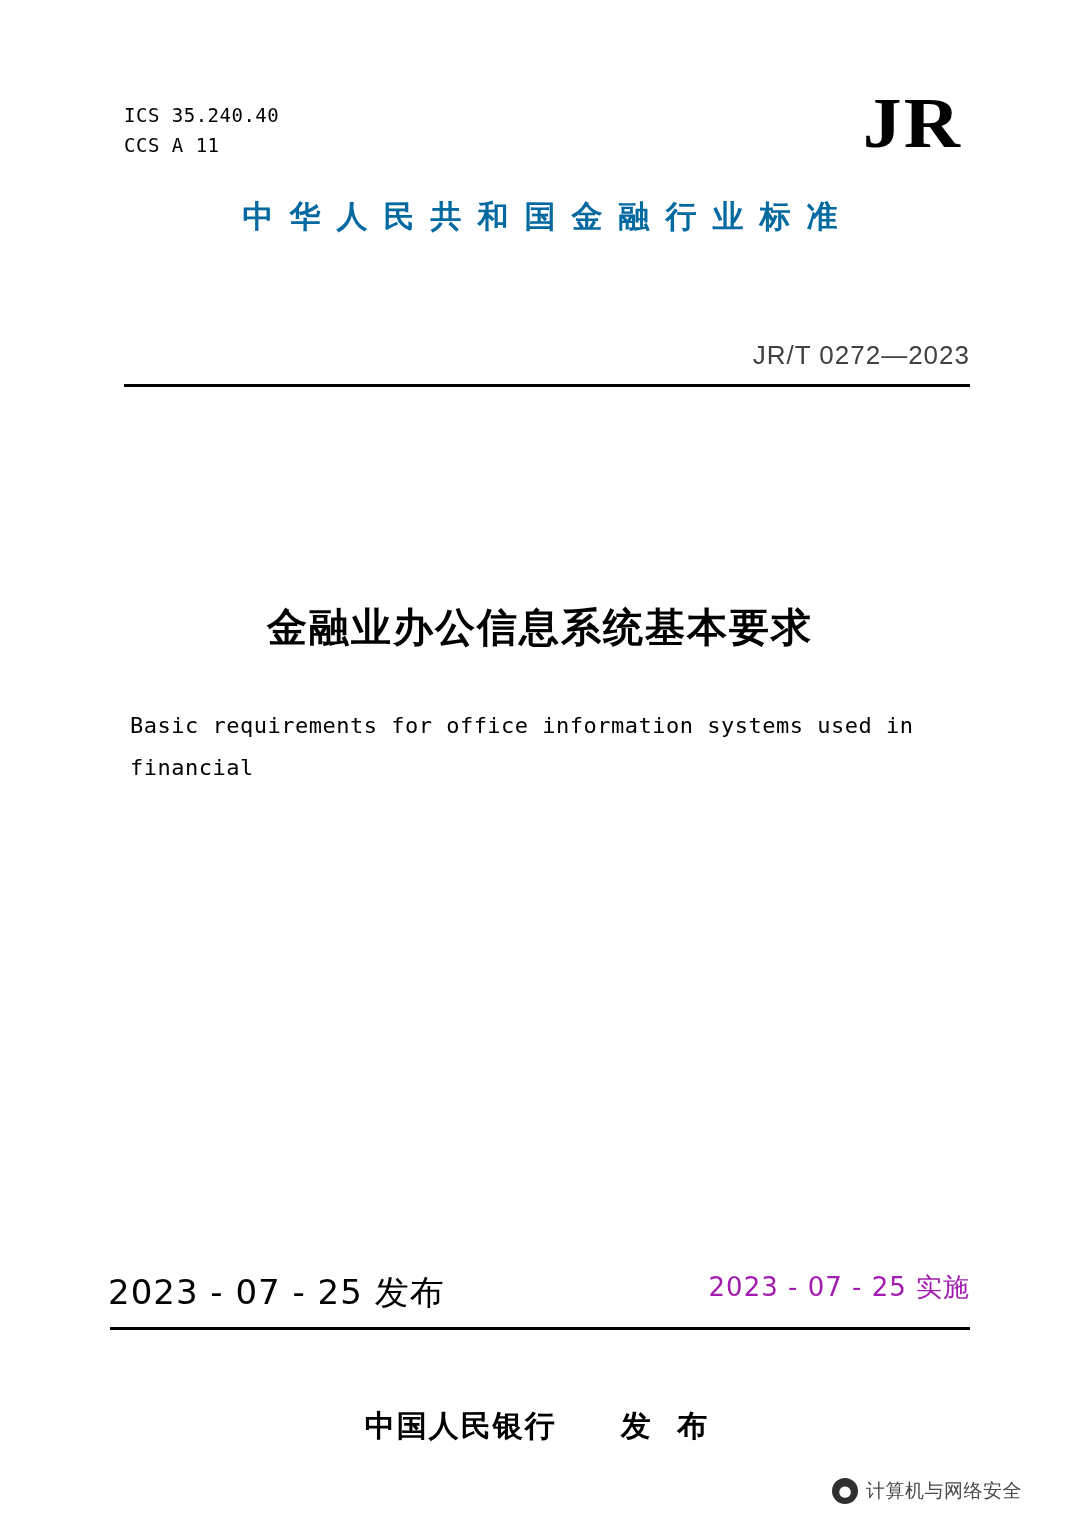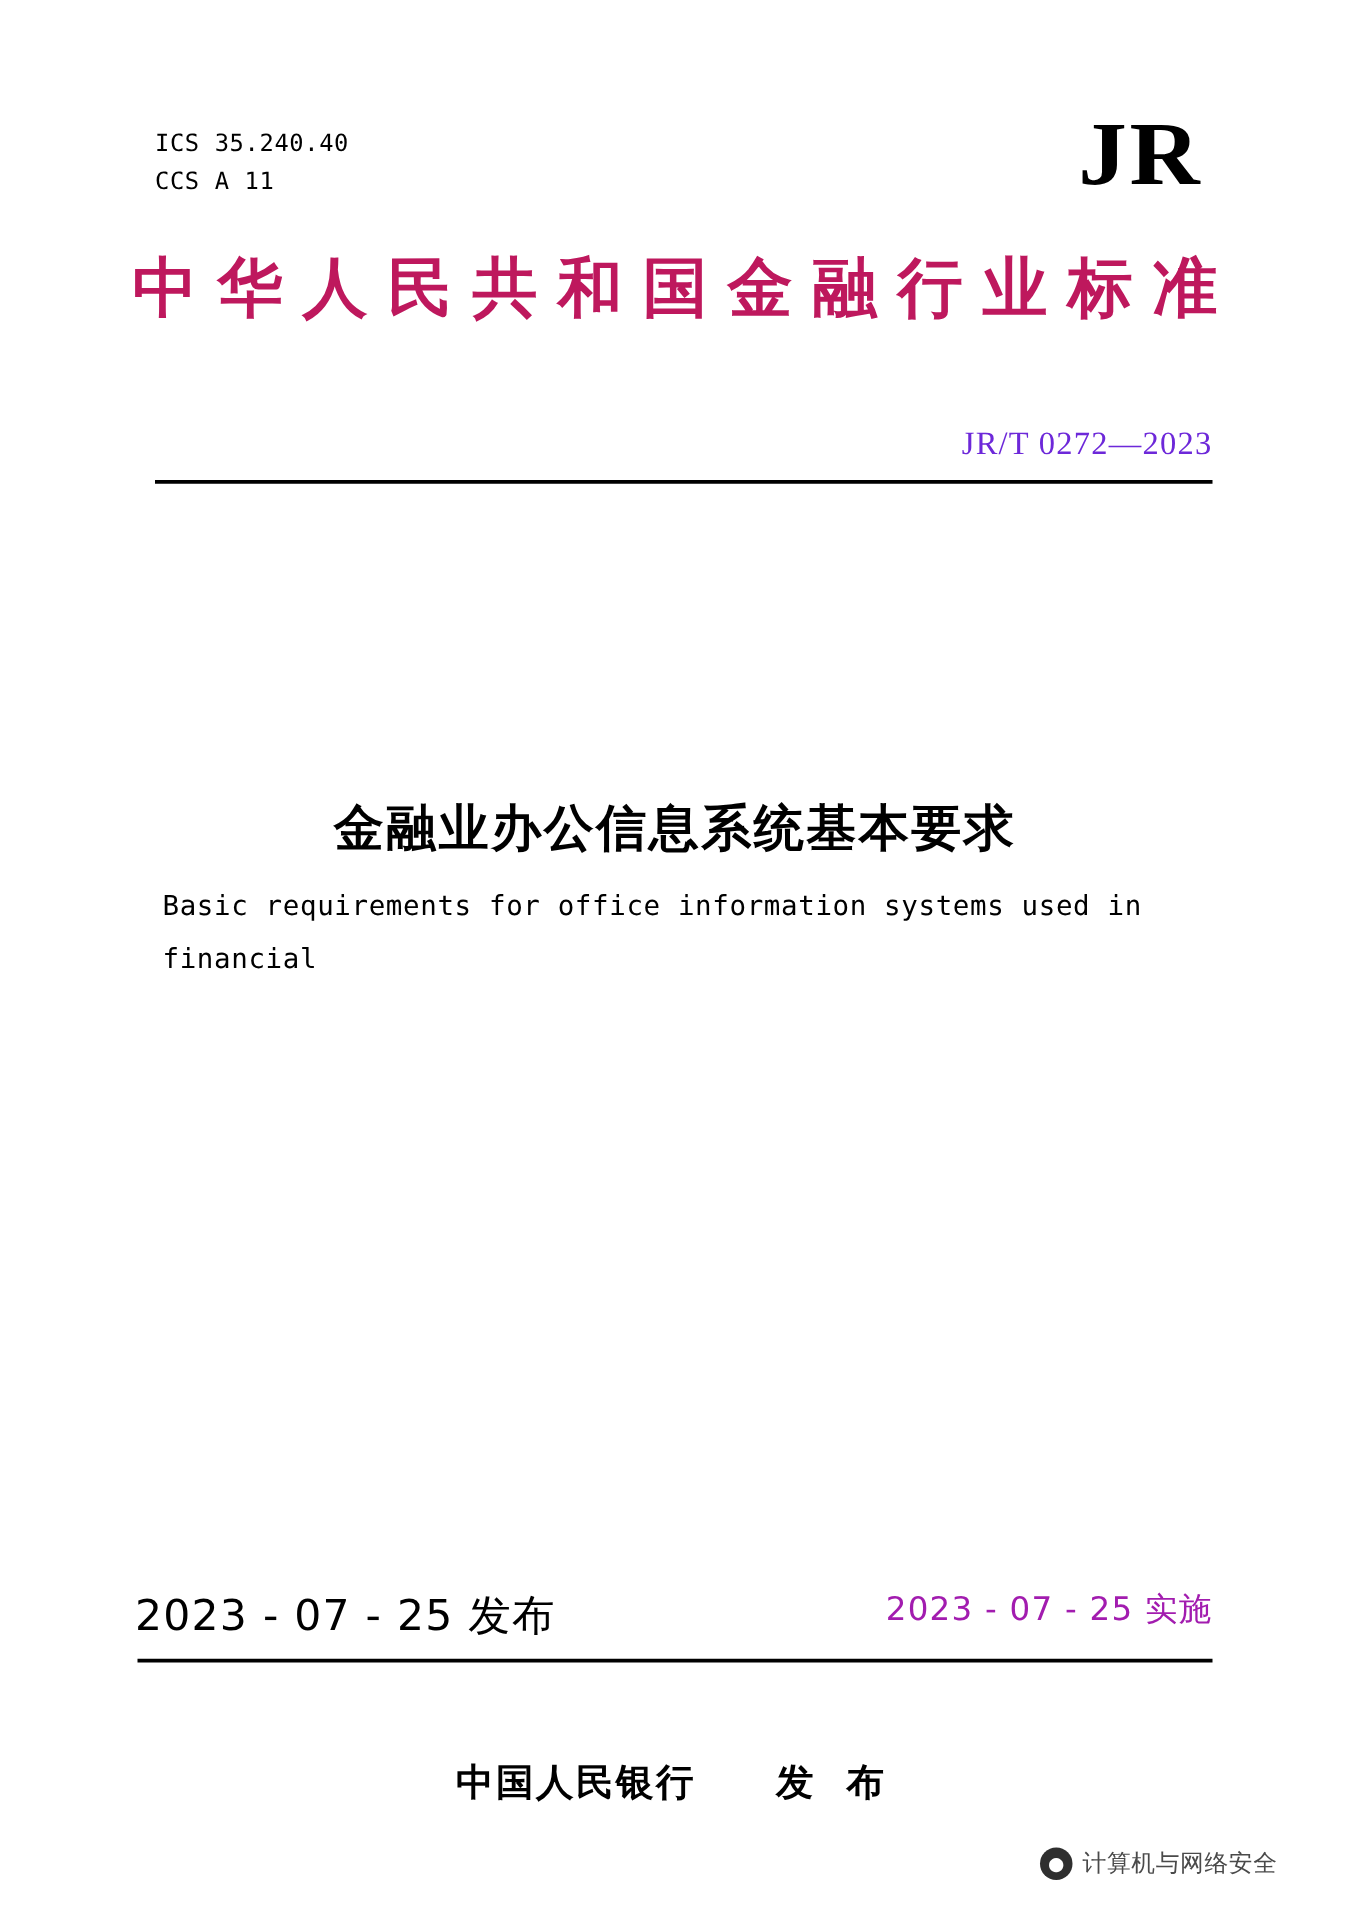--- a/index.html
+++ b/index.html
@@ -53,34 +53,34 @@
   }
 
   .national-title {
     position: absolute;
     left: 0;
     right: 0;
     top: 196px;
     text-align: center;
     font-family: "DejaVu Sans", sans-serif;
     font-weight: bold;
-    font-size: 52px;
+    font-size: 31px;
     letter-spacing: 16px;
     text-indent: 16px;
-    color: #be185d;
+    color: #0369a1;
   }
 
   .std-number {
     position: absolute;
     right: 110px;
     top: 340px;
-    font-family: Liberation Serif, serif;
+    font-family: Liberation Sans, sans-serif;
     font-size: 26px;
     letter-spacing: 1px;
-    color: #6d28d9;
+    color: #404040;
   }
 
   .rule-top {
     position: absolute;
     left: 124px;
     top: 384px;
     width: 846px;
     height: 3px;
     background: #000;
   }
@@ -90,21 +90,20 @@
     position: absolute;
     left: 0;
     right: 0;
     top: 600px;
     text-align: center;
     font-family: "DejaVu Sans", sans-serif;
     font-weight: bold;
     font-size: 40px;
     letter-spacing: 2px;
     color: #000;
-    margin-top: 35px;
   }
 
   .doc-title-en {
     position: absolute;
     left: 130px;
     width: 820px;
     top: 705px;
     text-align: left;
     font-family: "DejaVu Sans Mono", monospace;
     font-size: 22px;

